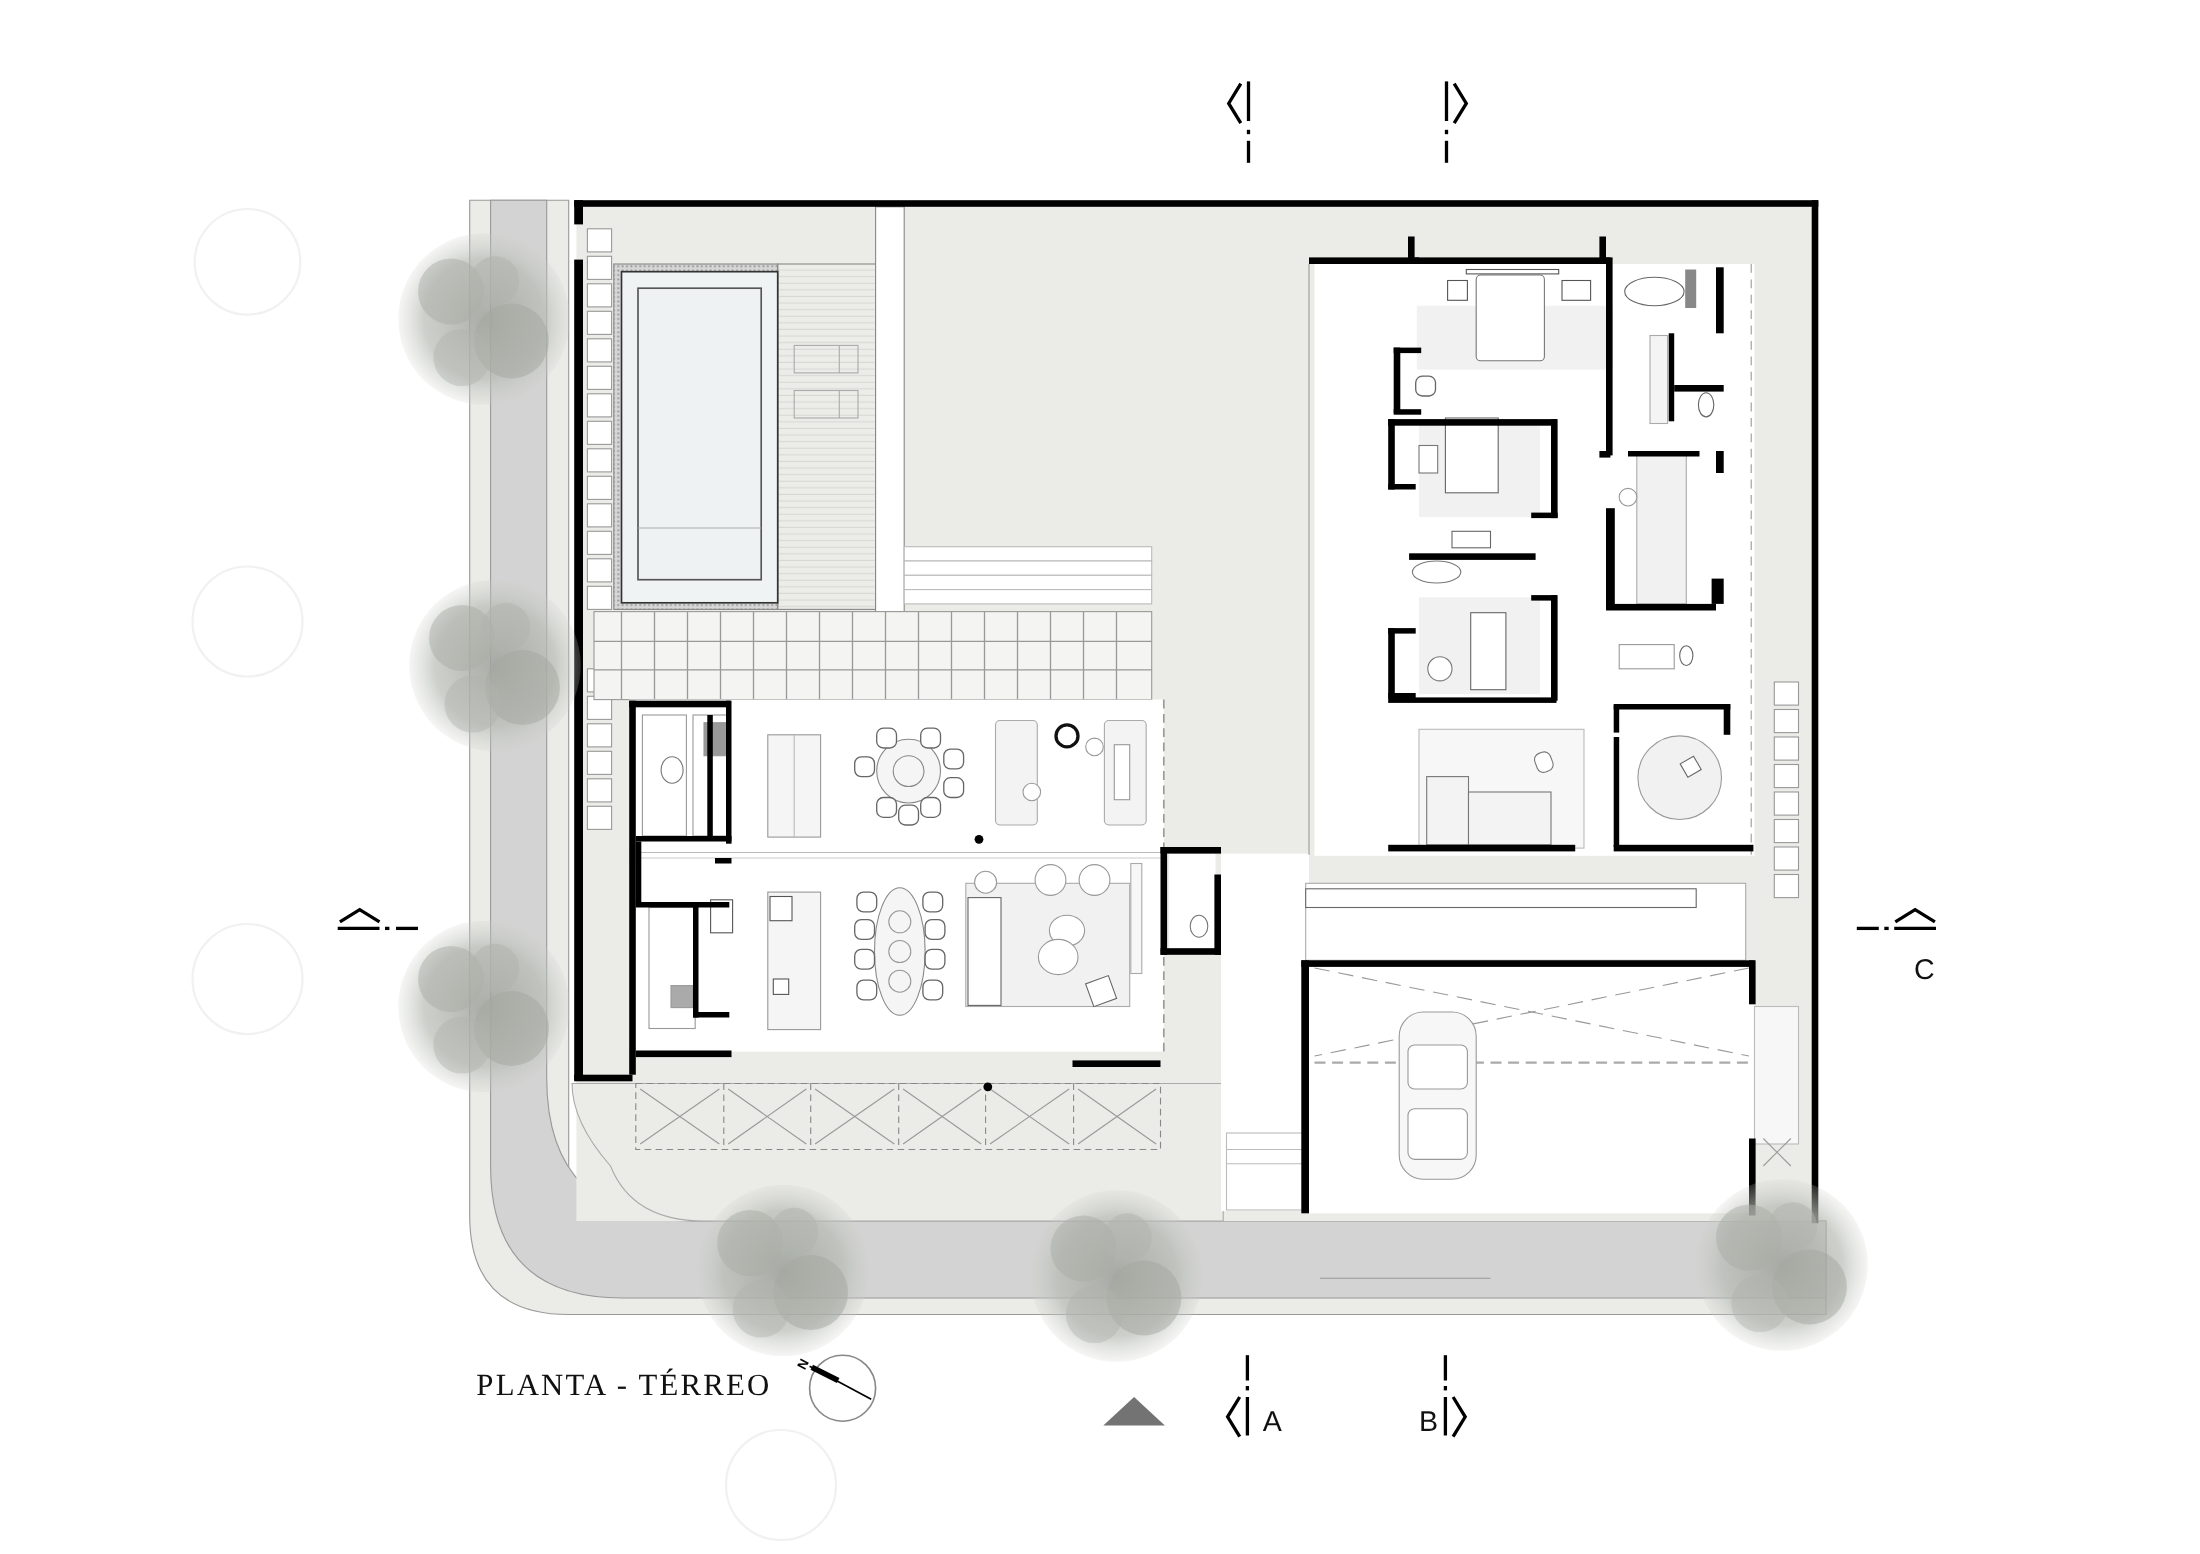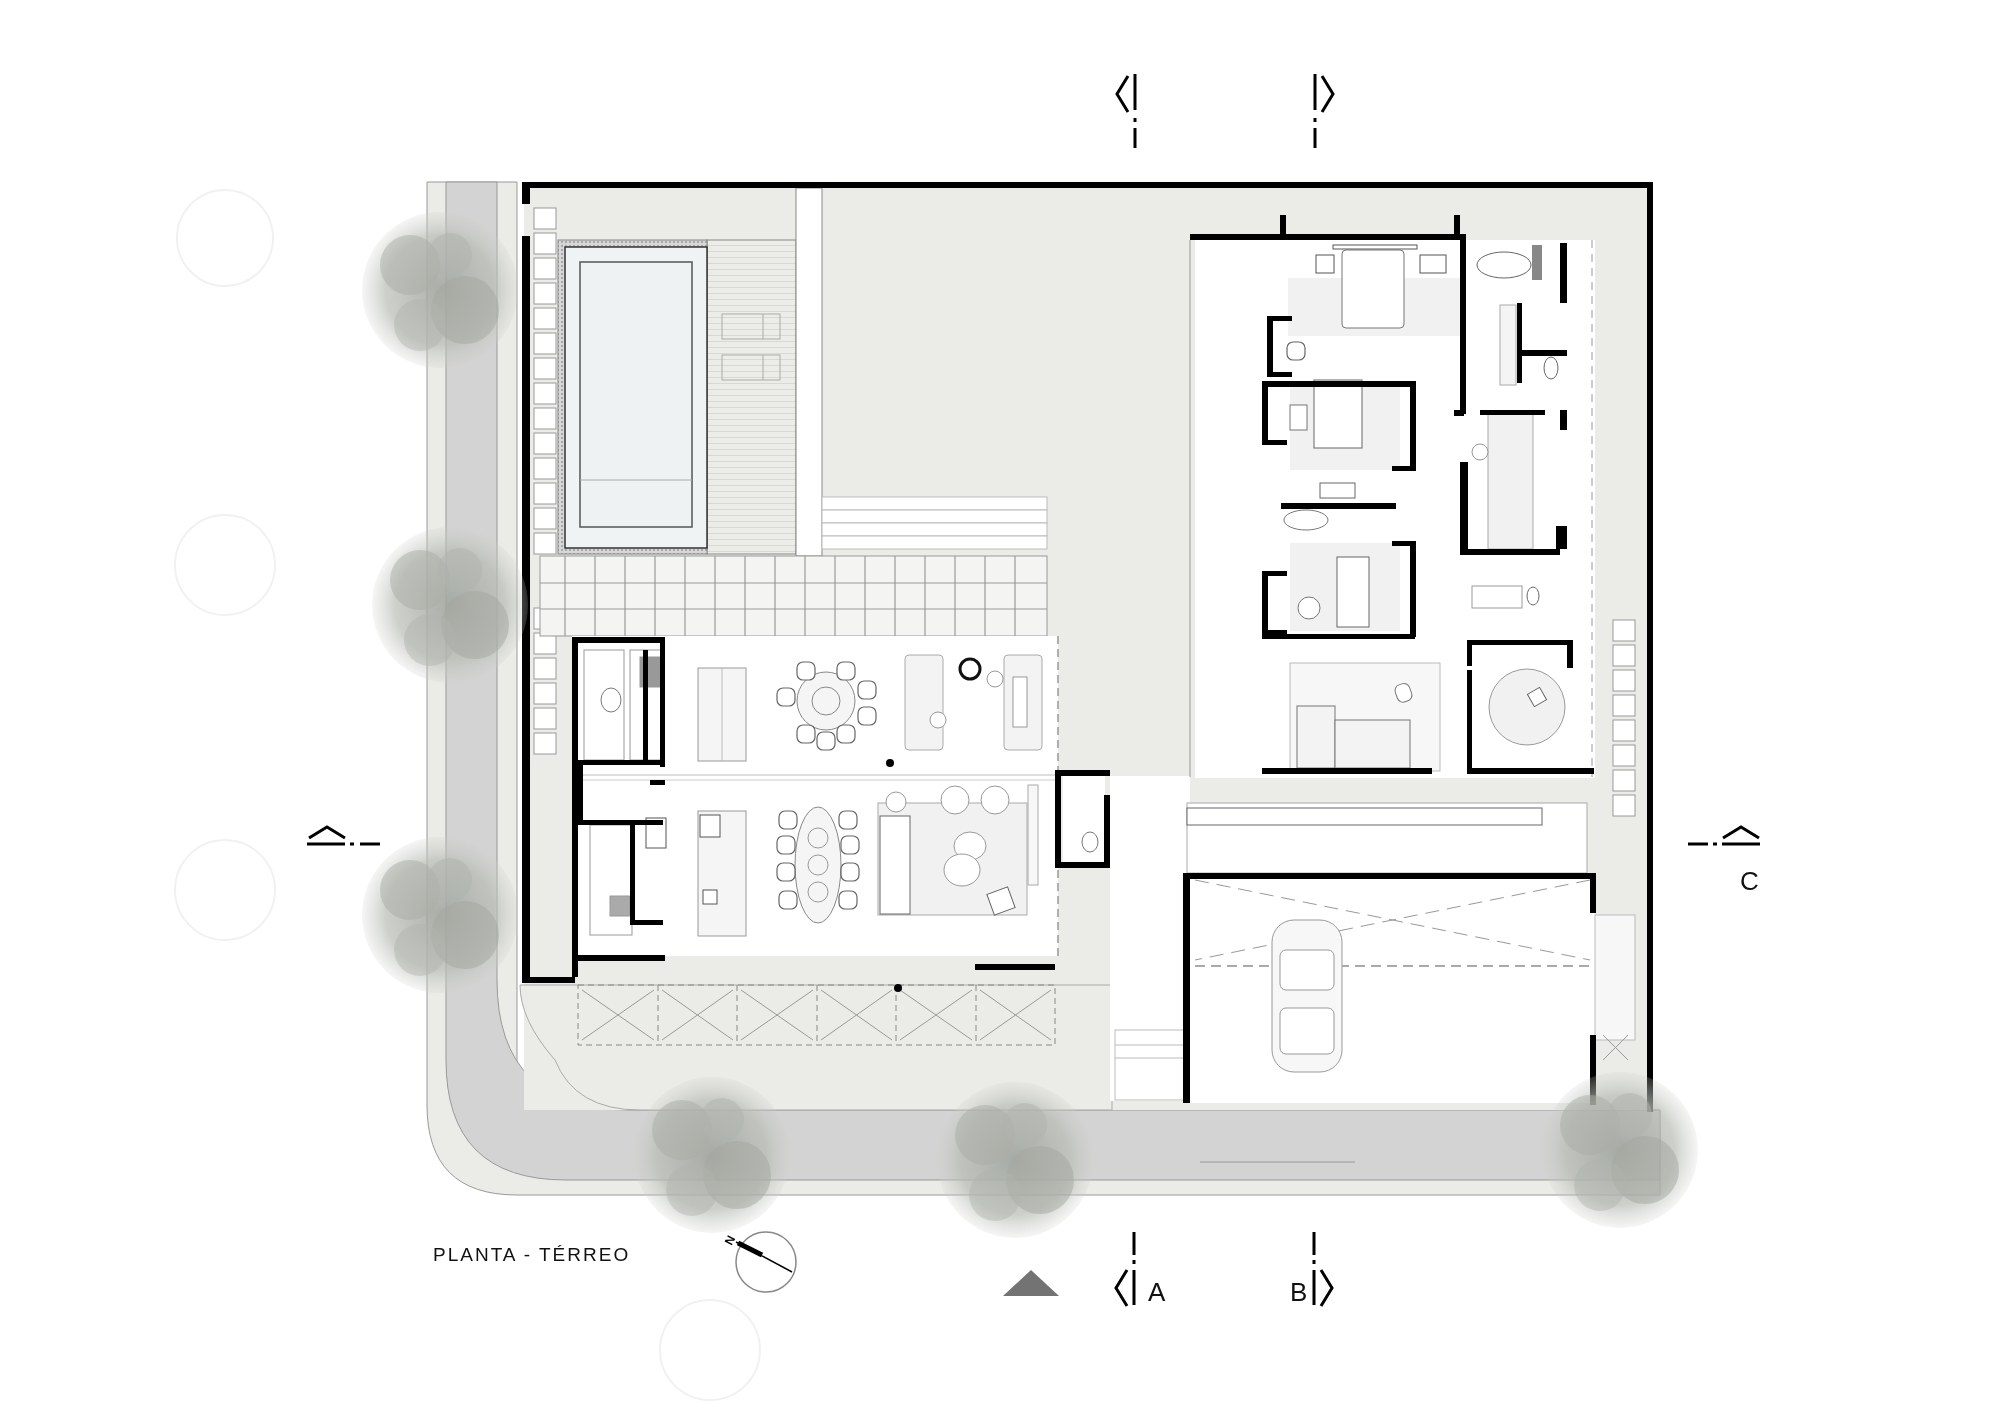--- a/index.html
+++ b/index.html
@@ -1,18 +1,18 @@
 <!DOCTYPE html>
 <html><head>
 <meta charset="utf-8">
 <style>
   html, body { margin: 0; padding: 0; background: #ffffff; }
   body { width: 2000px; height: 1413px; position: relative; overflow: hidden; font-family: "Liberation Sans", sans-serif; }
   #plan { position: absolute; left: 0; top: 0; width: 2000px; height: 1413px; }
-  .plan-title { position: absolute; left: 433px; top: 1244px; font-size: 19px; letter-spacing: 2px; color: #111; font-family: Liberation Sans, sans-serif; text-align: right; }
+  .plan-title { position: absolute; left: 433px; top: 1244px; font-size: 28px; letter-spacing: 2px; color: #111; font-family: Liberation Serif, serif; text-align: right; }
   .section-label { position: absolute; font-size: 26px; color: #111; font-family: "Liberation Sans", sans-serif; }
   .lbl-a { left: 1148px; top: 1277px; }
   .lbl-b { left: 1290px; top: 1277px; }
   .lbl-c { left: 1740px; top: 866px; }
 </style>
 </head>
 <body>
 
 <svg id="plan" viewBox="0 0 2000 1413" xmlns="http://www.w3.org/2000/svg">
   <defs>

